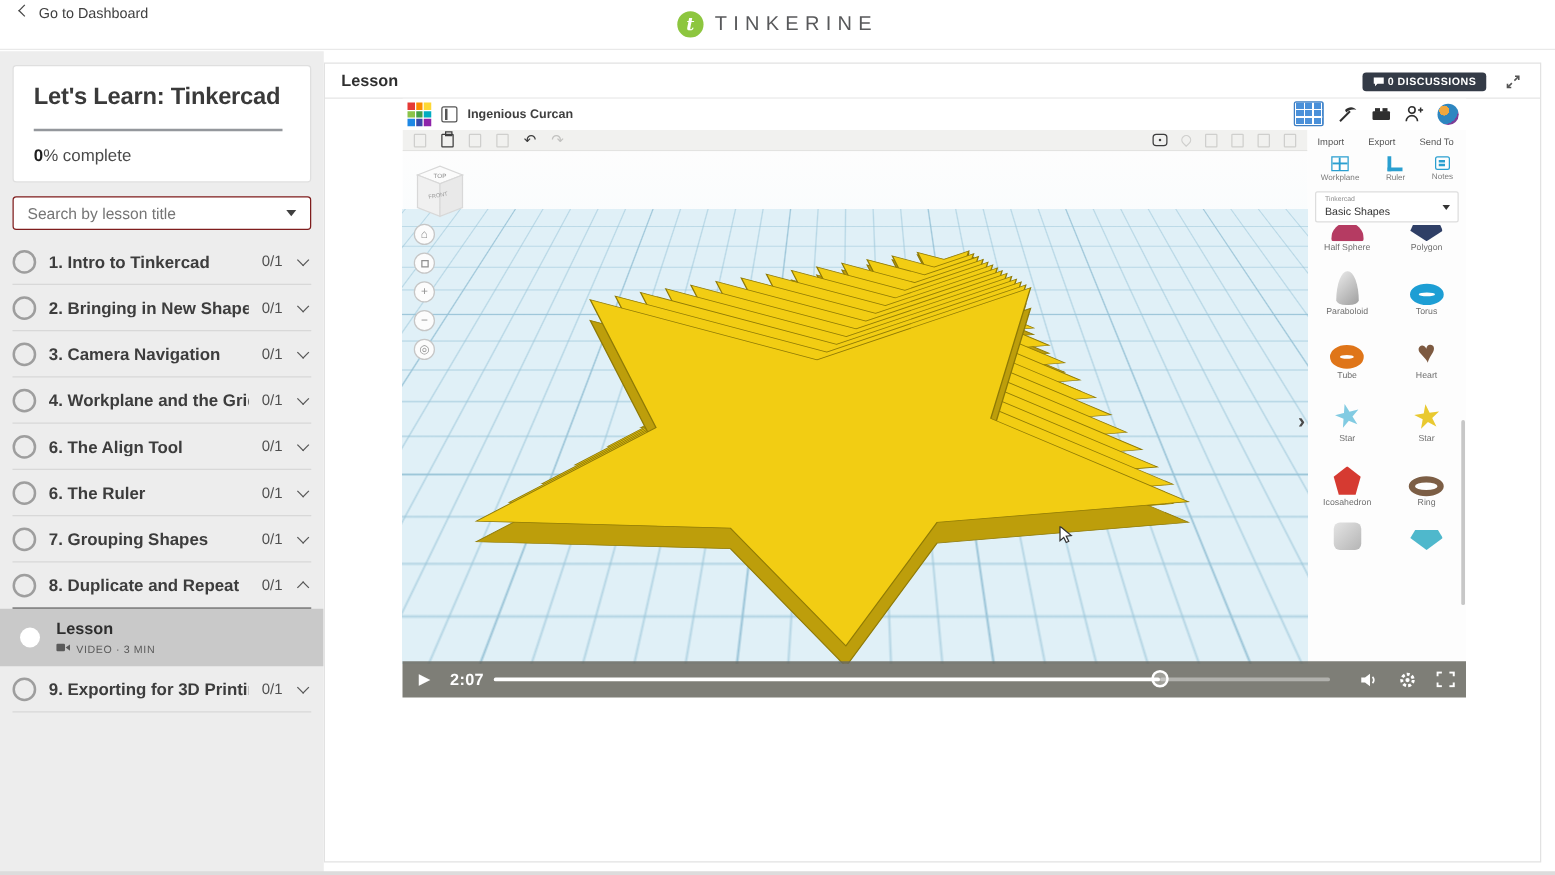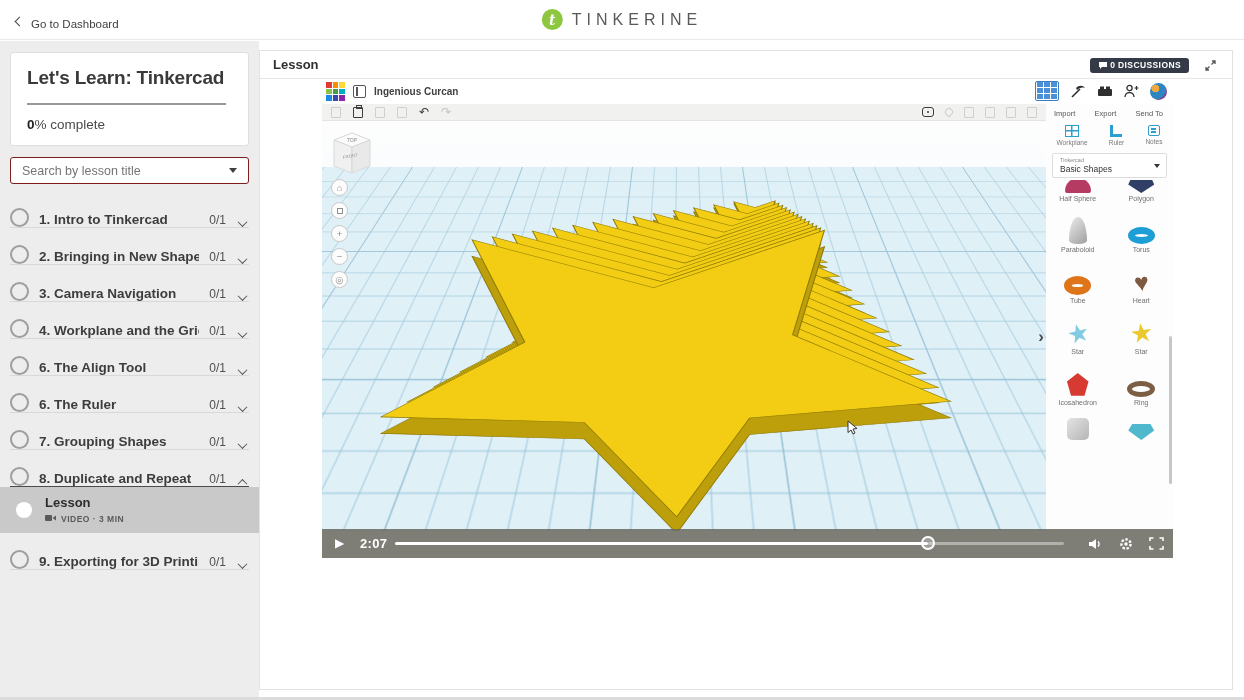--- a/index.html
+++ b/index.html
@@ -1,50 +1,50 @@
 <!DOCTYPE html>
 <html><head>
 <meta charset="utf-8">
 <style>
   *{box-sizing:border-box;margin:0;padding:0}
   html,body{width:1244px;height:700px;overflow:hidden}
   body{position:relative;font-family:"Liberation Sans",sans-serif;background:#fff;color:#3d3d3d}
 
   
   .topbar{position:absolute;top:0;left:0;right:0;height:40px;background:#fff;border-bottom:1px solid #e9e9e9;z-index:5}
-  .back{position:absolute;left:16px;top:18px;display:flex;align-items:flex-start;gap:8px;font-size:11.5px;color:#3f3f3f;cursor:pointer}
+  .back{position:absolute;left:16px;top:5px;display:flex;align-items:flex-start;gap:8px;font-size:11.5px;color:#3f3f3f;cursor:pointer}
   .back-chev{width:7px;height:7px;border-left:1.8px solid #444;border-bottom:1.8px solid #444;transform:rotate(45deg)}
   .brand{position:absolute;left:50%;top:9px;transform:translateX(-50%);display:flex;align-items:center;gap:9px;cursor:pointer}
   .brand-circle{width:21px;height:21px;border-radius:50%;background:#8dc63f;color:#fff;display:flex;align-items:center;justify-content:center;
     font-family:"DejaVu Serif",serif;font-style:italic;font-weight:700;font-size:14px;line-height:1}
   .brand-name{font-size:16px;letter-spacing:5px;color:#58595b}
 
   
   .sidebar{position:absolute;top:41px;left:0;width:259px;bottom:0;background:#ededed;padding:11px 10px;overflow:hidden}
   .course-card{background:#fff;border:1px solid #dfdfdf;border-radius:3px;padding:14px 16px 13px}
   .course-title{font-size:19px;font-weight:700;color:#3a3a3a;letter-spacing:-.2px}
   .divider{height:2px;background:#94979c;margin:14px 0 12px;width:97%}
   .progress{font-size:13.5px;color:#4a4a4a}
   .progress b{color:#1f1f1f}
   .search-wrap{margin-top:11px;background:#fff;border:1px solid #7f1d1d;border-radius:3px;height:27px;display:flex;align-items:center;padding:0 11px}
   .search-wrap input{border:none;outline:none;flex:1;font-family:inherit;font-size:12.5px;color:#444;background:transparent}
   .caret{width:0;height:0;border-left:4px solid transparent;border-right:4px solid transparent;border-top:5px solid #3f3f3f}
   .lesson-list{margin-top:7px}
-  .lrow{display:flex;align-items:flex-end;height:37px;border-bottom:1px solid #d8d8d8;gap:10px;cursor:pointer}
+  .lrow{display:flex;align-items:center;height:37px;border-bottom:1px solid #d8d8d8;gap:10px;cursor:pointer}
   .circ{width:19px;height:19px;border:2px solid #9e9e9e;border-radius:50%;flex:none}
   .llabel{flex:1;font-size:13.5px;font-weight:700;color:#3d3d3d;white-space:nowrap;overflow:hidden}
   .lcount{font-size:12px;color:#4f4f4f;flex:none}
   .chev{width:7px;height:7px;border-right:1.8px solid #555;border-bottom:1.8px solid #555;flex:none;margin:0 3px}
   .chev.down{transform:rotate(45deg) translate(-1px,-1px)}
   .chev.up{transform:rotate(-135deg) translate(-1px,-1px)}
   .lrow.expanded{border-bottom:1px solid #4a4a4a}
   .active-lesson{margin:0 -10px;background:#c9c9c9;display:flex;align-items:center;gap:13px;padding:8px 0 9px 16px;cursor:pointer}
   .circ-filled{width:16px;height:16px;background:#fff;border-radius:50%;flex:none}
   .al-title{font-size:13px;font-weight:700;color:#2e2e2e}
-  .al-meta{display:flex;align-items:flex-start;gap:5px;font-size:8.5px;font-weight:700;letter-spacing:.5px;color:#5a5a5a;margin-top:4px}
+  .al-meta{display:flex;align-items:flex-start;gap:5px;font-size:8.5px;font-weight:400;letter-spacing:.5px;color:#5a5a5a;margin-top:4px}
 
   
   .lesson-card{position:absolute;left:259px;top:50px;width:974px;bottom:10px;background:#fff;border:1px solid #e2e2e2}
   .card-head{height:28px;border-bottom:1px solid #e5e5e5;display:flex;align-items:center;padding:0 13px;position:relative}
   .card-title{font-size:13px;font-weight:700;color:#2f2f2f}
   .head-right{position:absolute;right:15px;top:0;height:28px;display:flex;align-items:center;gap:15px}
   .disc-badge{background:#343b47;color:#fff;font-size:8.5px;font-weight:700;letter-spacing:.4px;border-radius:3px;height:15px;display:flex;align-items:center;gap:2px;padding:1px 8px;cursor:pointer}
   .card-foot{position:absolute;left:0;right:0;bottom:0;height:44px;border-top:1px solid #e4e4e4;display:flex;align-items:center;justify-content:center}
   .cc-btn{background:none;border:none;font-family:inherit;font-size:10.5px;font-weight:700;letter-spacing:.8px;color:#3e3e3e;display:flex;align-items:center;gap:8px;cursor:pointer}
   .cc-btn .arr{font-size:13px;font-weight:400}

